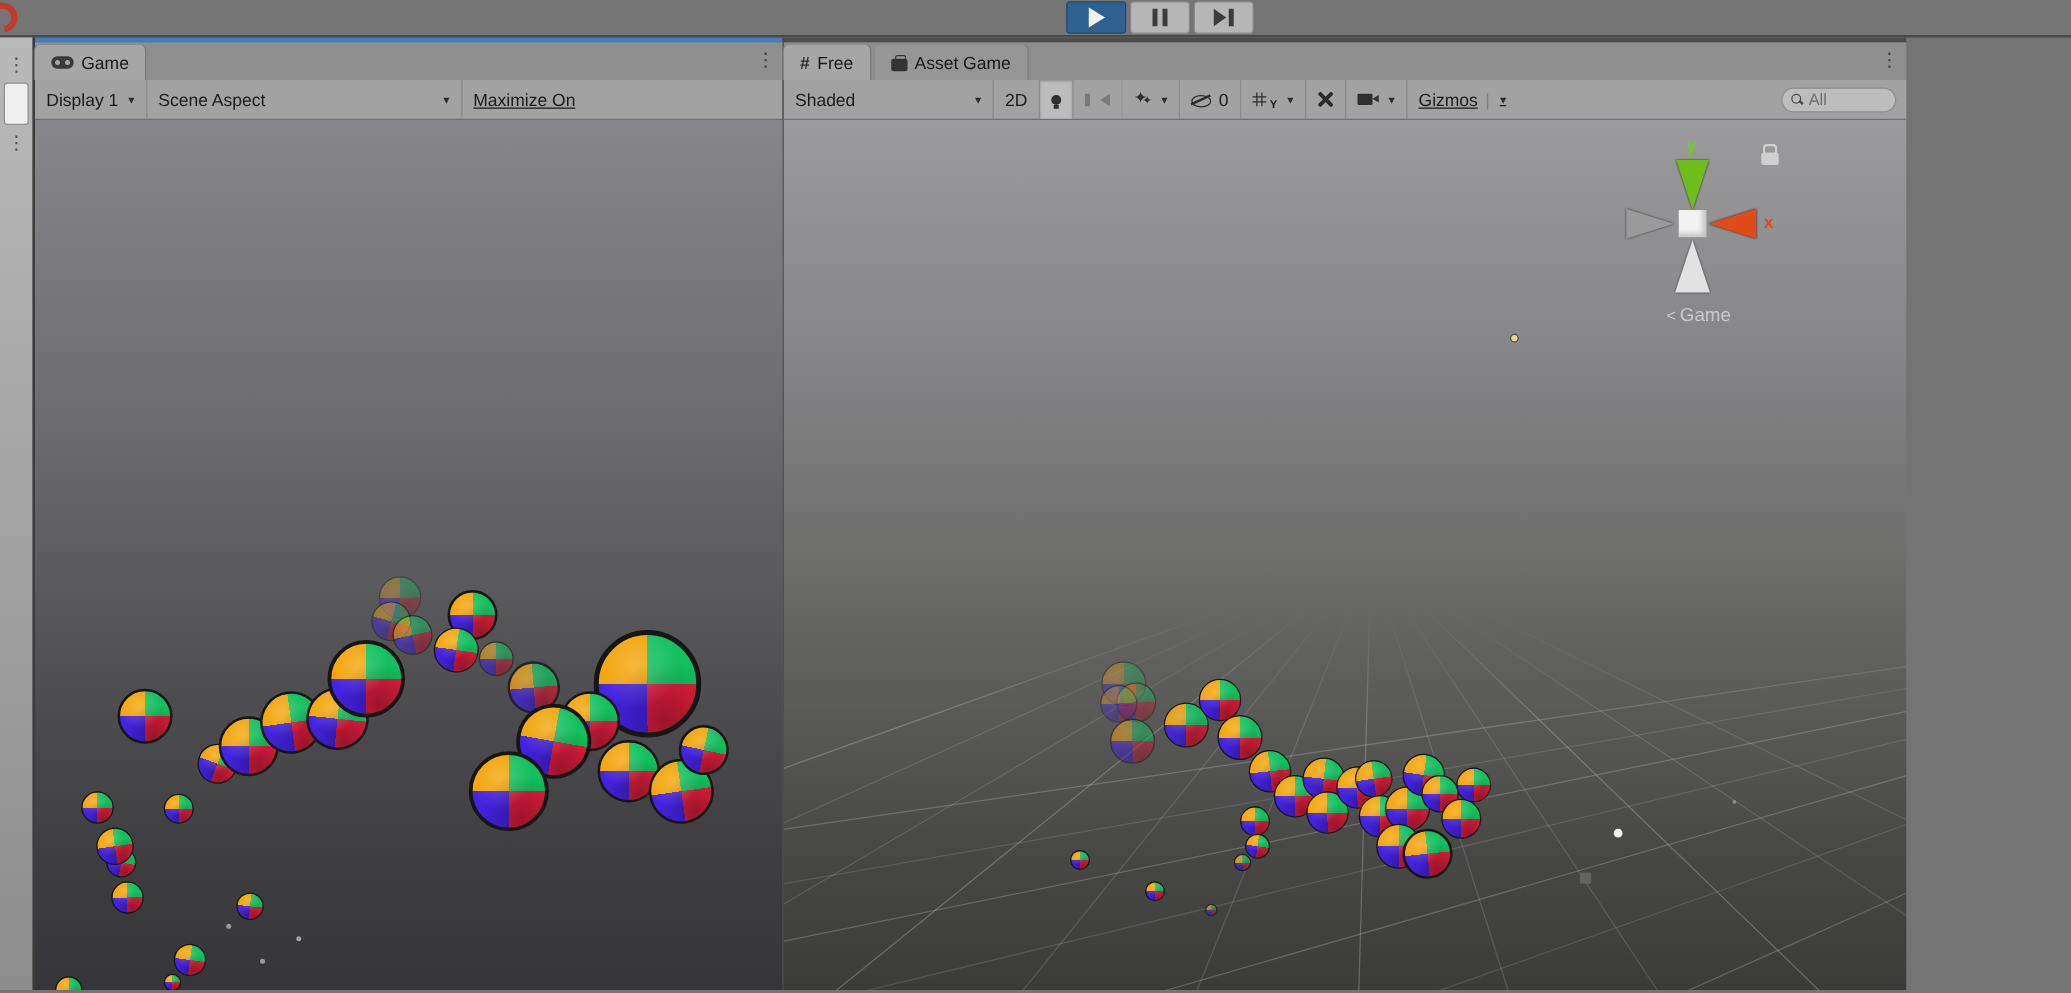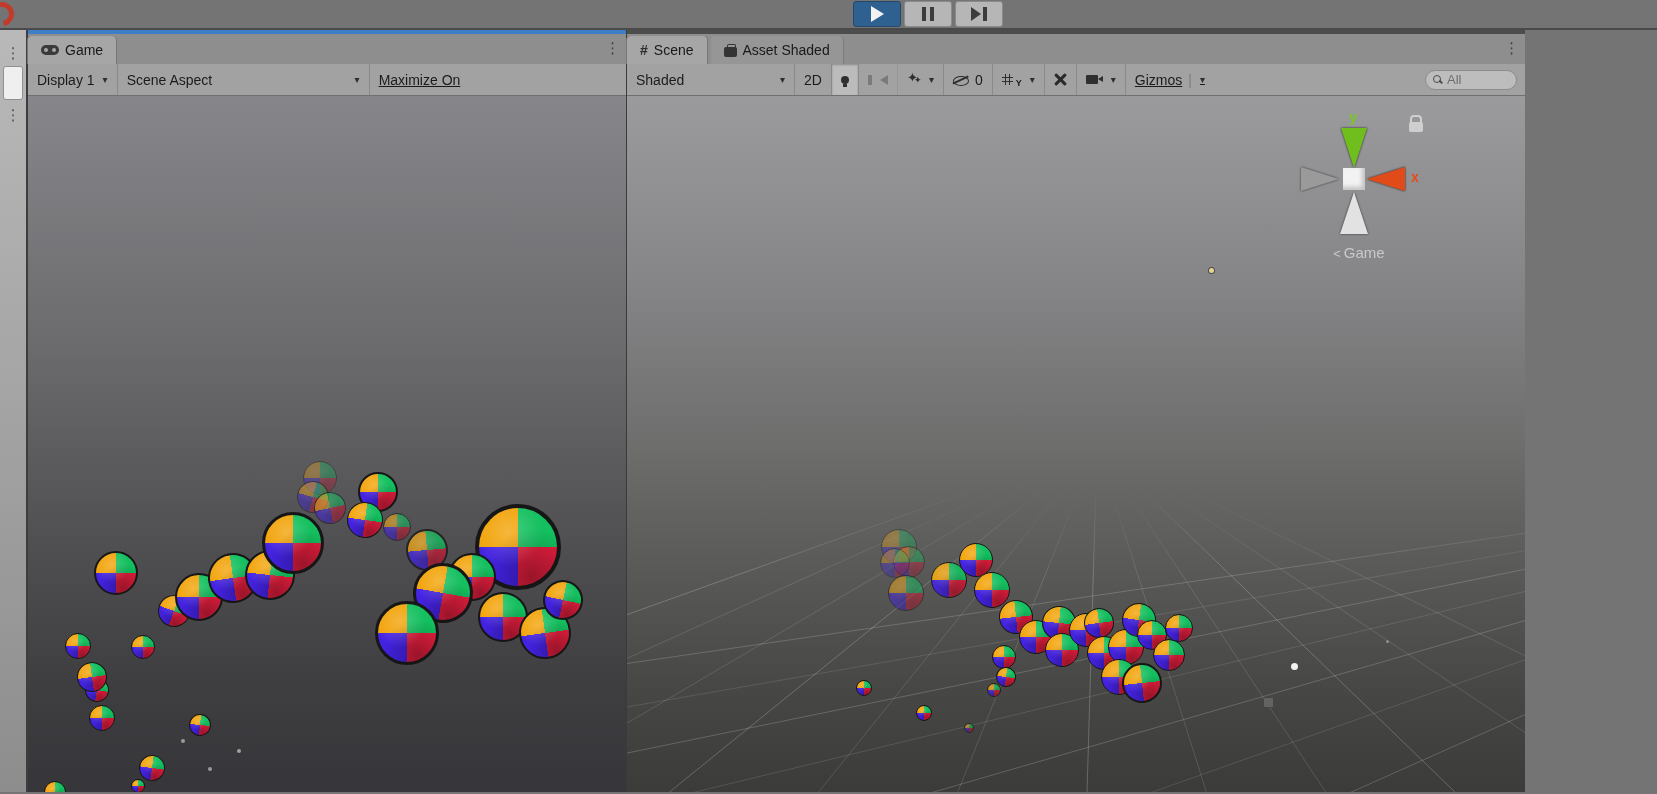--- a/index.html
+++ b/index.html
@@ -241,25 +241,25 @@
         <div class="marker" style="left: 180px; top: 671px; width: 4px; height: 4px; background: rgb(154, 154, 154); border-radius: 50%;"></div>
         <div class="marker" style="left: 209px; top: 653px; width: 4px; height: 4px; background: rgb(160, 160, 160); border-radius: 50%;"></div>
       </div>
   </div>
 
   <div class="panel panel-scene">
     <div class="darkline"></div>
     <div class="tabbar">
       <div class="tab active">
         <span class="hashicon">#</span>
-        <span>Scene</span>
+        <span>Free</span>
       </div>
       <div class="tab inactive">
         <span class="briefcase"></span>
-        <span>Asset Shaded</span>
+        <span>Asset Game</span>
       </div>
       <div class="panel-menu">⋮</div>
     </div>
     <div class="toolbar">
       <div class="tctl" style="width:168px; justify-content:space-between;">
         <span>Shaded</span>
         <span class="dd">▾</span>
       </div>
       <div class="tctl">
         <span>2D</span>

